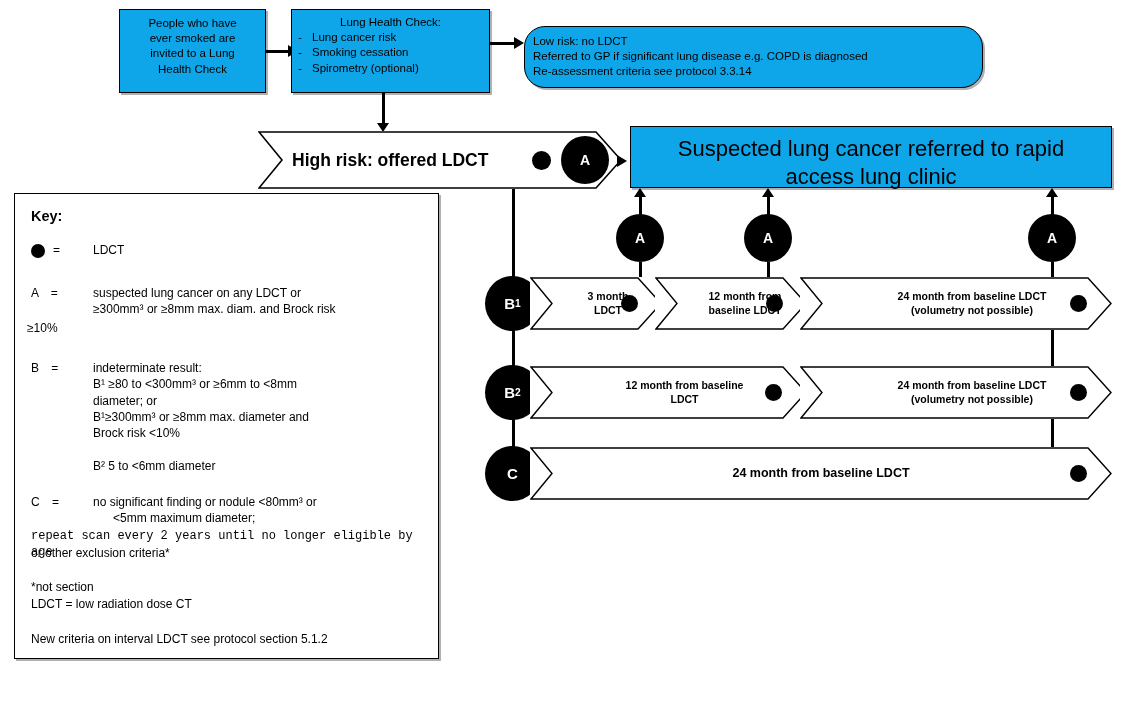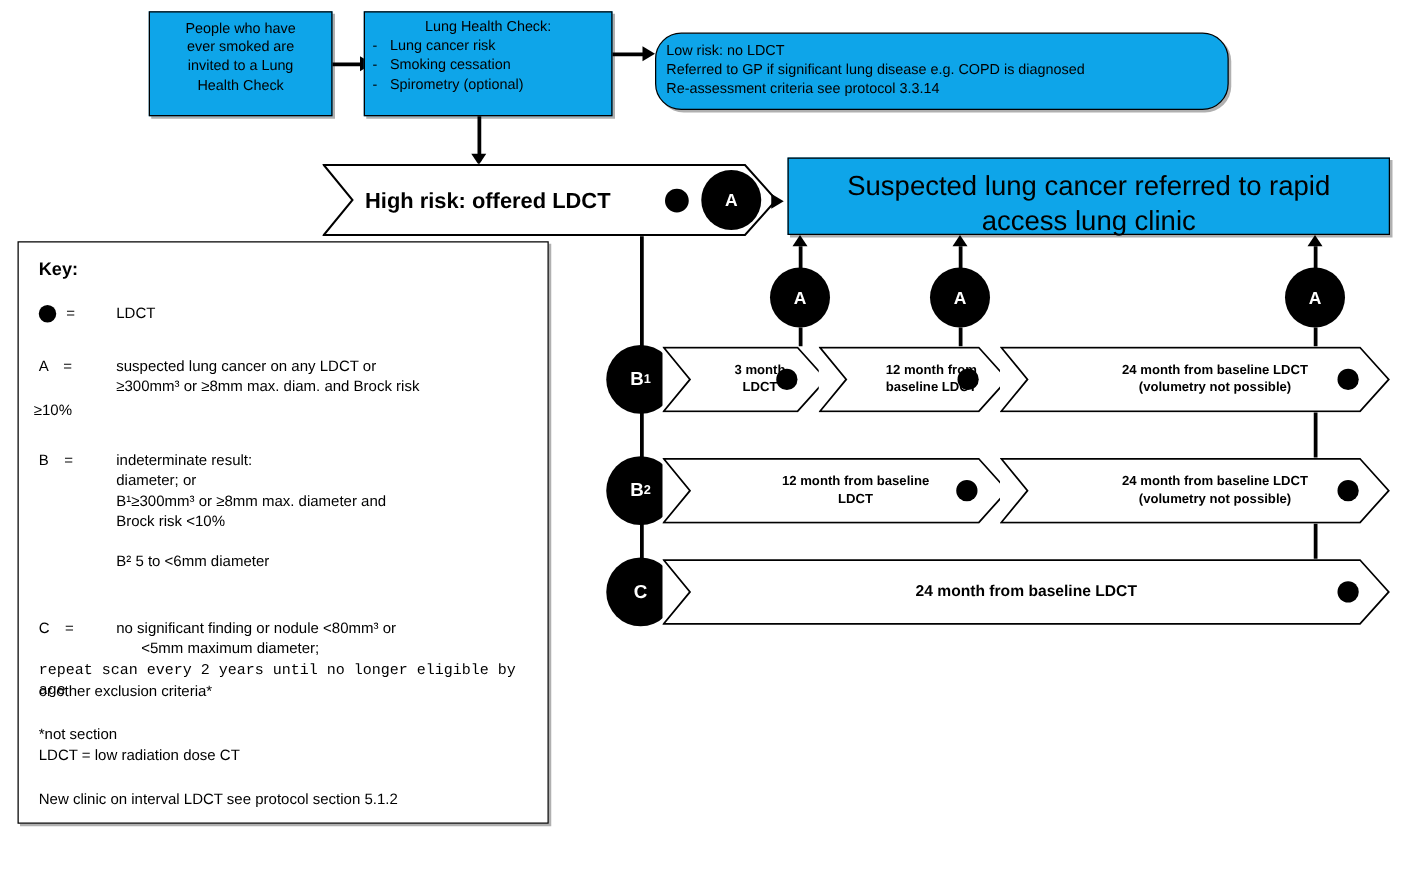--- a/index.html
+++ b/index.html
@@ -277,20 +277,21 @@
     </div>
     <div class="key-free" style="left:12px;top:126px;">≥10%</div>
 
     <div class="key-row" style="left:16px;top:166px;width:400px;">
       <div class="key-sym">
         <span>B</span>
         <span style="padding-left:9px;">=</span>
       </div>
       <div class="key-def">
         <div>indeterminate result:</div>
+        <div>B¹ ≥80 to &lt;300mm³ or ≥6mm to &lt;8mm</div>
         <div>diameter; or</div>
         <div>B¹≥300mm³ or ≥8mm max. diameter and</div>
         <div>Brock  risk &lt;10%</div>
         <div style="height:16px;"></div>
         <div>B² 5 to &lt;6mm diameter</div>
       </div>
     </div>
 
     <div class="key-row" style="left:16px;top:300px;width:400px;">
       <div class="key-sym">
@@ -300,16 +301,16 @@
       <div class="key-def">
         <div>no significant finding or nodule &lt;80mm³ or</div>
         <div class="indent">&lt;5mm maximum  diameter;</div>
       </div>
     </div>
     <div class="key-free" style="left:16px;top:334px;font-family:Liberation Mono, monospace;">repeat scan every 2 years until no longer eligible by age</div>
     <div class="key-free" style="left:16px;top:351px;">or other exclusion criteria*</div>
 
     <div class="key-free" style="left:16px;top:385px;">*not section</div>
     <div class="key-free" style="left:16px;top:402px;">LDCT = low radiation dose CT</div>
-    <div class="key-free" style="left:16px;top:437px;">New clinic on interval LDCT see protocol section 5.1.2</div>
+    <div class="key-free" style="left:16px;top:437px;">New criteria on interval LDCT see protocol section 5.1.2</div>
   </div>
 
 </div>
 
 </body></html>

